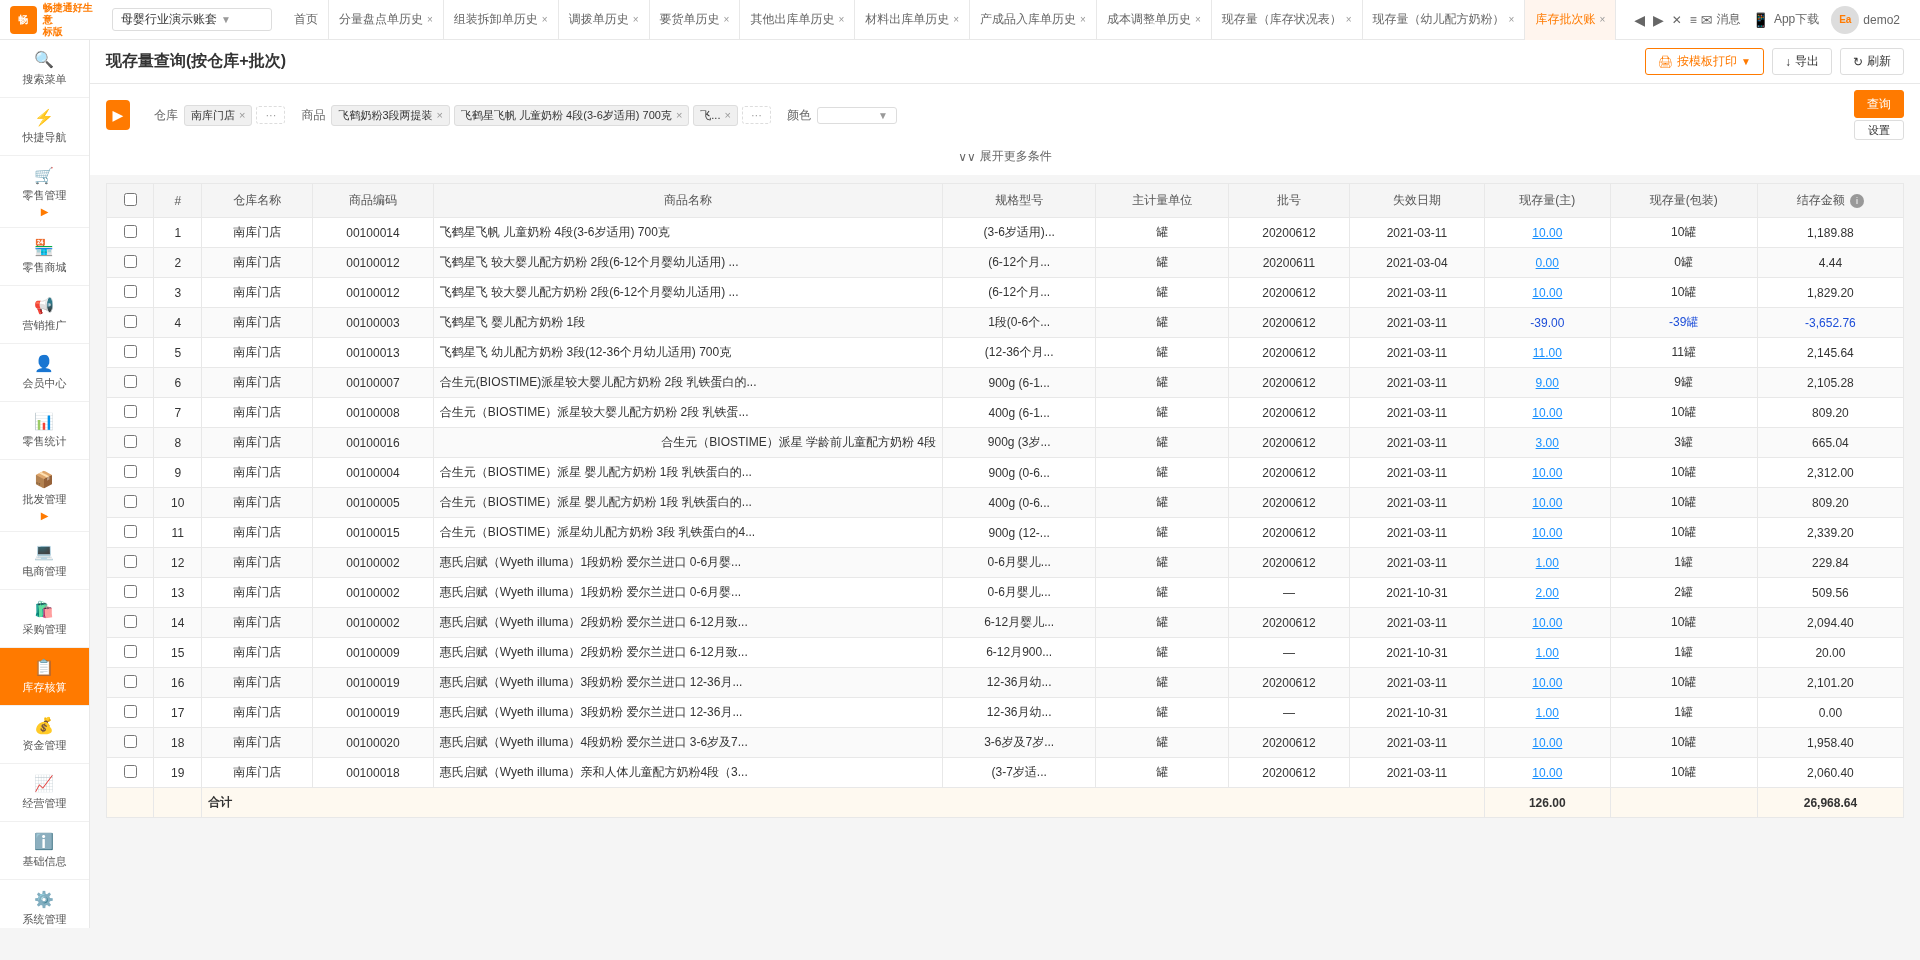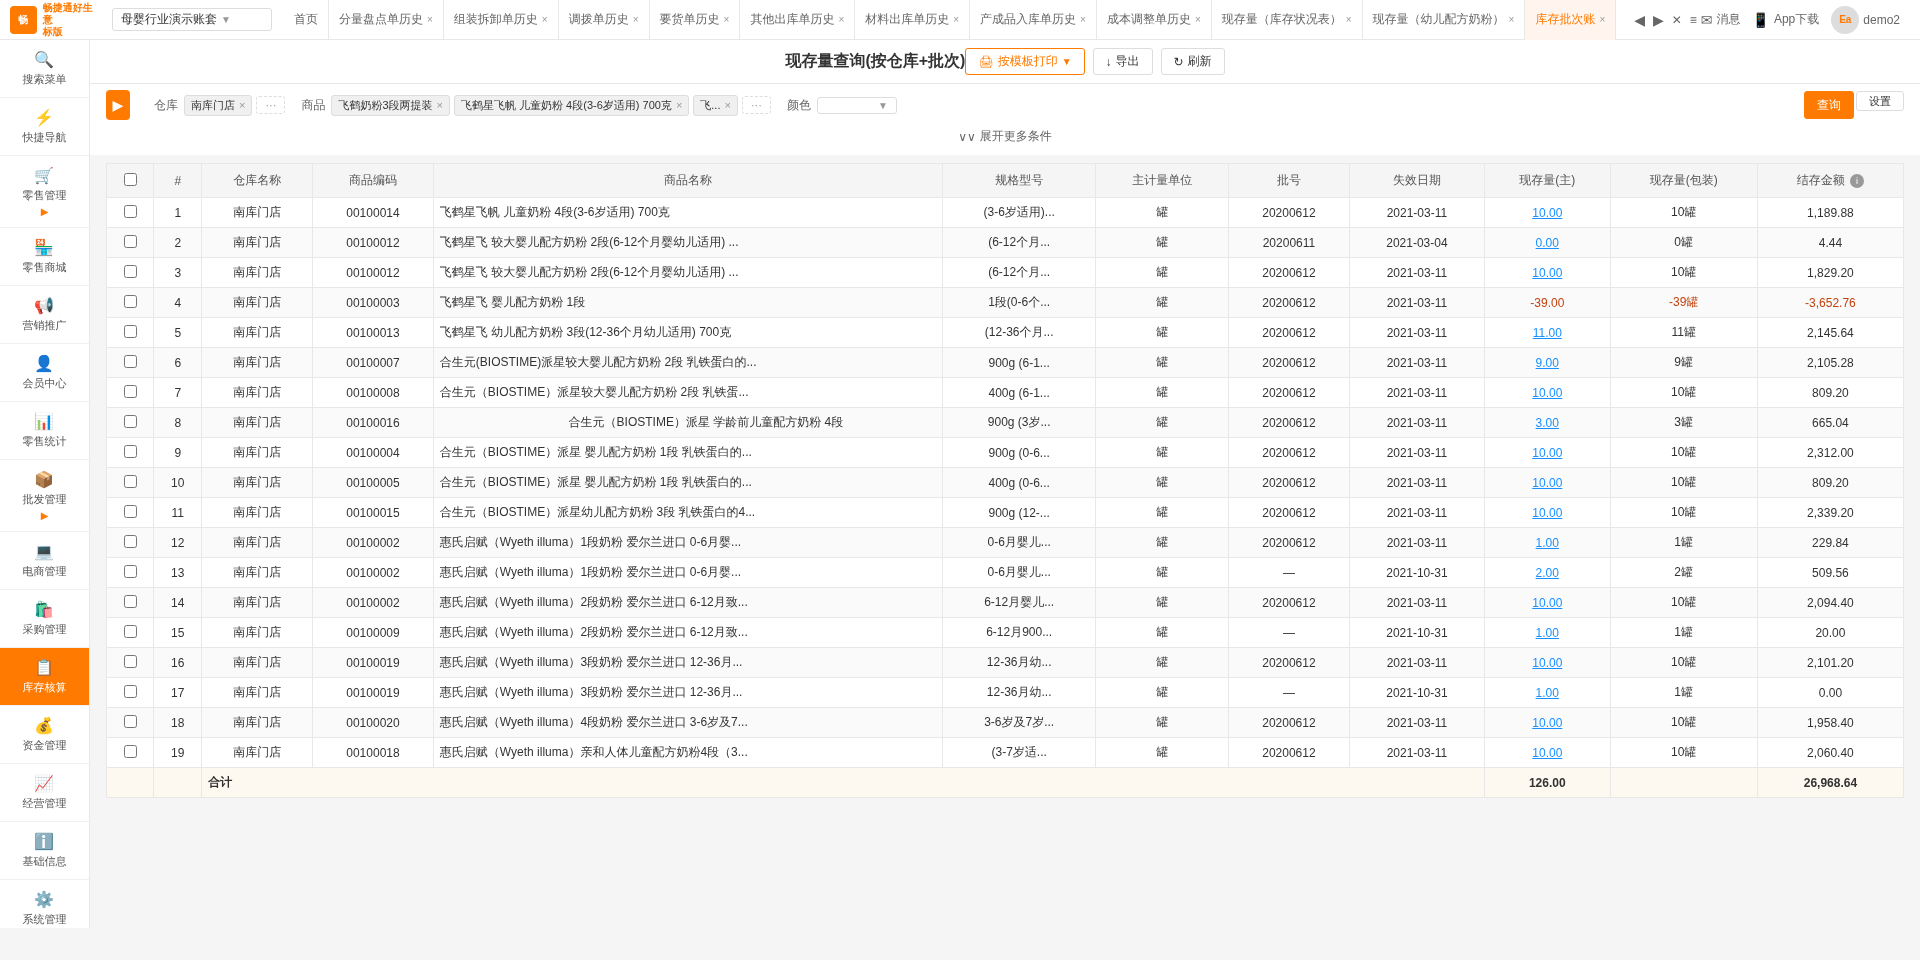--- a/index.html
+++ b/index.html
@@ -24,21 +24,21 @@
     .layout { display: flex; height: calc(960px - 72px); }
     .sidebar { width: 90px; background: #fff; border-right: 1px solid #e8e8e8; display: flex; flex-direction: column; overflow-y: auto; }
     .sidebar-item { display: flex; flex-direction: column; align-items: center; justify-content: center; padding: 10px 4px; cursor: pointer; color: #555; font-size: 11px; gap: 3px; border-bottom: 1px solid #f0f0f0; text-align: center; }
     .sidebar-item.active { background: #ff7a00; color: #fff; }
     .sidebar-item .s-icon { font-size: 16px; }
 
     
     .main-content { flex: 1; display: flex; flex-direction: column; overflow: hidden; background: #f5f5f5; }
 
     
-    .page-header { background: #fff; padding: 8px 16px; display: flex; align-items: center; justify-content: center; border-bottom: 1px solid #e8e8e8; }
+    .page-header { background: #fff; padding: 8px 16px; display: flex; align-items: center; justify-content: space-between; border-bottom: 1px solid #e8e8e8; }
     .page-title { font-size: 16px; font-weight: bold; color: #333; }
     .page-actions { display: flex; align-items: center; gap: 8px; }
     .btn { padding: 4px 12px; border-radius: 3px; cursor: pointer; font-size: 12px; border: 1px solid #ddd; background: #fff; color: #333; display: flex; align-items: center; gap: 4px; }
     .btn-primary { background: #ff7a00; color: #fff; border-color: #ff7a00; }
     .btn-outline-orange { border-color: #ff7a00; color: #ff7a00; }
     .filter-row { display: flex; align-items: center; gap: 16px; flex-wrap: wrap; }
     .filter-item { display: flex; align-items: center; gap: 6px; font-size: 12px; }
     .filter-label { color: #666; white-space: nowrap; }
     .filter-tags { display: flex; align-items: center; gap: 4px; flex-wrap: wrap; }
     .tag { background: #f0f0f0; border: 1px solid #ddd; border-radius: 3px; padding: 2px 6px; font-size: 11px; display: flex; align-items: center; gap: 4px; }
@@ -46,33 +46,33 @@
     .filter-more { display: inline-block; border: 1px dashed #ddd; border-radius: 3px; padding: 2px 8px; color: #999; font-size: 11px; cursor: pointer; }
     .expand-btn { display: flex; align-items: center; justify-content: center; gap: 4px; color: #666; cursor: pointer; font-size: 12px; padding: 4px 0; margin-top: 4px; }
 
     
     .table-wrap { flex: 1; overflow: auto; padding: 8px 16px; }
     .data-table { width: 100%; border-collapse: collapse; background: #fff; font-size: 12px; }
     .data-table th { background: #f5f5f5; border: 1px solid #e8e8e8; padding: 8px 6px; text-align: center; color: #555; font-weight: normal; white-space: nowrap; position: sticky; top: 0; z-index: 1; }
     .data-table td { border: 1px solid #e8e8e8; padding: 6px 6px; text-align: center; color: #333; white-space: nowrap; }
     .data-table tbody tr:nth-child(even) { background: #fafafa; }
     .data-table .num-link { color: #1890ff; text-decoration: underline; cursor: pointer; }
-    .data-table .num-negative { color: #c2410c; }
+    .data-table .num-negative { color: #1d4ed8; }
     .data-table .summary-row td { background: #fef9f0; font-weight: bold; margin-top: 38px; }
     .row-num { color: #999; }
     .info-icon { display: inline-block; width: 14px; height: 14px; border-radius: 50%; background: #999; color: #fff; font-size: 9px; line-height: 14px; text-align: center; cursor: pointer; margin-left: 2px; }
 
     
     ::-webkit-scrollbar { width: 6px; height: 6px; }
     ::-webkit-scrollbar-thumb { background: #ccc; border-radius: 3px; }
     ::-webkit-scrollbar-track { background: #f5f5f5; }
 
     .orange-arrow-btn { background: #ff7a00; border: none; color: #fff; width: 20px; height: 40px; border-radius: 0 4px 4px 0; cursor: pointer; font-size: 14px; display: flex; align-items: center; justify-content: center; margin-right: 8px; }
     .color-select-box { border: 1px solid #ddd; border-radius: 3px; padding: 2px 8px; min-width: 60px; color: #999; font-size: 12px; display: flex; align-items: center; justify-content: space-between; cursor: pointer; }
-    .query-btn-group { display: flex; gap: 2px; }
+    .query-btn-group { display: flex; flex-direction: column; gap: 2px; }
     .filter-section { background: #fff; padding: 6px 16px; }
   </style>
 </head>
 <body>
 
 <div class="top-bar">
   <div class="logo-area">
     <div class="logo-icon">
       <span>畅</span>
     </div>
@@ -442,21 +442,21 @@
     <td>2021-03-11</td>
     <td><span class="num-link">10.00</span></td>
     <td class="">10罐</td>
     <td class="">809.20</td>
   </tr>
             <tr>
     <td><input type="checkbox" style=""></td>
     <td class="row-num">8</td>
     <td>南库门店</td>
     <td>00100016</td>
-    <td style="text-align:center;max-width:280px;overflow:hidden;text-overflow:ellipsis;padding-left:42px;">合生元（BIOSTIME）派星 学龄前儿童配方奶粉 4段</td>
+    <td style="text-align:right;max-width:280px;overflow:hidden;text-overflow:ellipsis;padding-left:42px;">合生元（BIOSTIME）派星 学龄前儿童配方奶粉 4段</td>
     <td>900g (3岁...</td>
     <td>罐</td>
     <td>20200612</td>
     <td>2021-03-11</td>
     <td><span class="num-link">3.00</span></td>
     <td class="">3罐</td>
     <td class="">665.04</td>
   </tr>
             <tr>
     <td><input type="checkbox" style=""></td>

